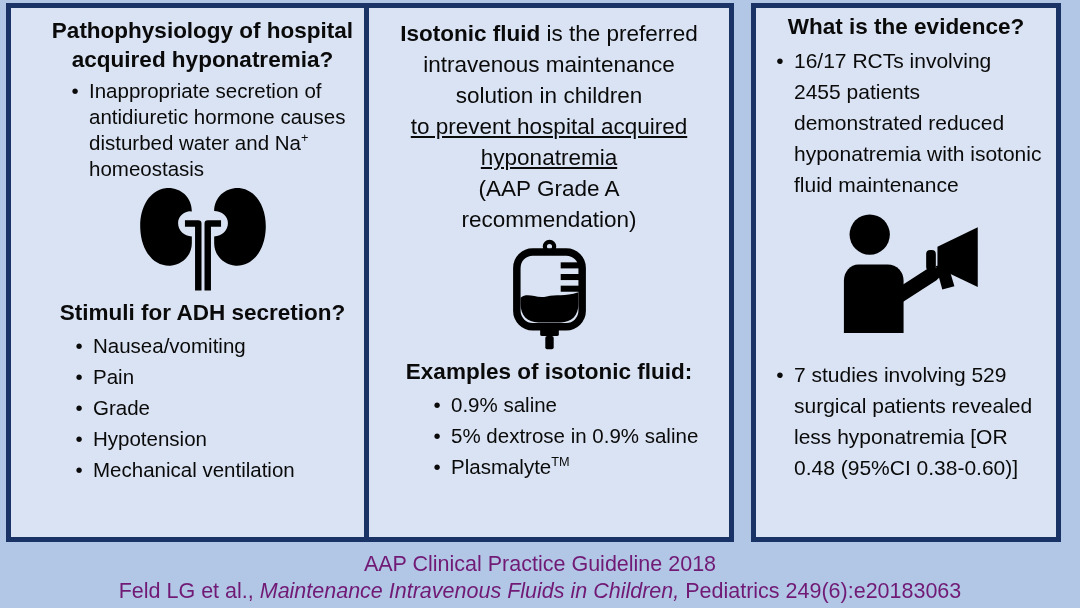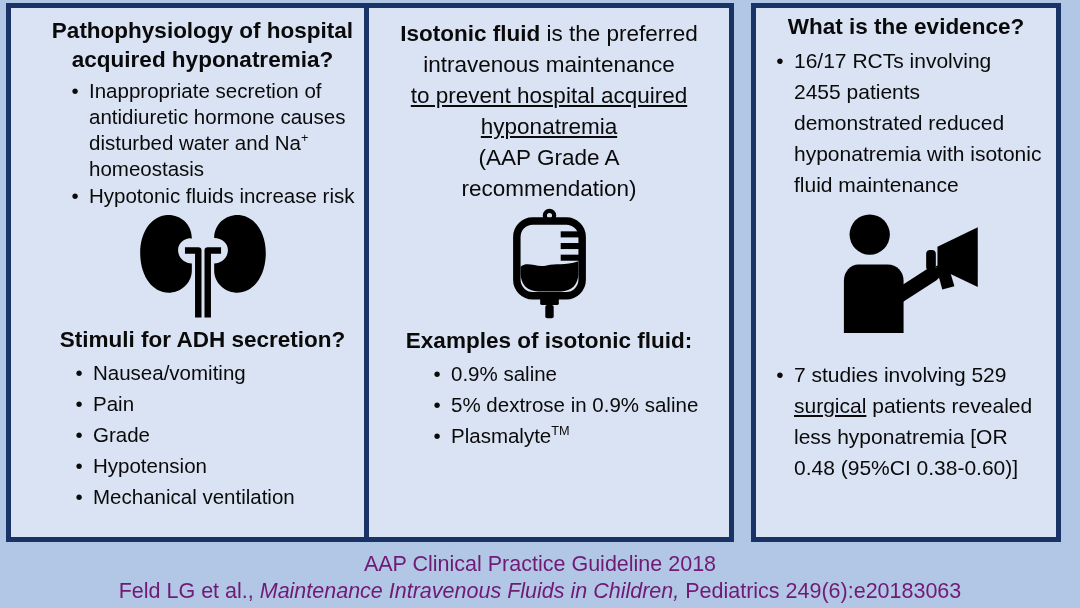--- a/index.html
+++ b/index.html
@@ -41,21 +41,21 @@
   .roomy .li{line-height:29px;margin:2px 0;}
 
   sup{font-size:62%;vertical-align:super;line-height:0;}
   sup.tm{margin-left:0;}
 
   .stmt{margin-top:6px;}
   .stmt-line{
     font-size:22.5px;line-height:31px;text-align:center;white-space:nowrap;
   }
   .underline{text-decoration:underline;}
-  .u-inline{text-decoration:underline;}
+  .u-inline{}
 
   .icon-wrap{text-align:center;}
   #kidneys-wrap{margin:2px 0 0;}
   #ivbag-wrap{margin:4px 0 2px;}
   #megaphone-wrap{margin:8px 0 0;}
 
   .right-body{font-size:21px;line-height:31px;}
   .right-body .li{font-size:21px;line-height:31px;}
   .gap-top{margin-top:22px;}
 
@@ -68,24 +68,20 @@
 </style>
 </head>
 <body>
 
 <section class="panel" id="panel-left">
   <h2 class="heading">Pathophysiology of hospital acquired hyponatremia?</h2>
   <div class="list indent-lg">
     <div class="li">
       <span class="marker"></span>
       <span class="btext"><span>Inappropriate secretion of antidiuretic hormone causes disturbed water and Na</span><sup>+</sup><span> homeostasis</span></span>
-    </div>
-    <div class="li">
-      <span class="marker"></span>
-      <span class="btext">Hypotonic fluids increase risk</span>
     </div>
   </div>
 
   <div class="icon-wrap" id="kidneys-wrap">
     <svg width="136" height="110" viewBox="0 0 150 128" aria-hidden="true">
       <g>
         <path id="lk" fill="#000" d="M62,32 C62,14 47,3 31,5 C12,8 1,28 2,52 C3,77 17,96 37,95 C51,94 62,83 62,69 L62,61 C53,61 46,54 46,45.5 C46,37.5 53,31.5 62,31.5 Z"></path>
         <path fill="none" stroke="#000" stroke-width="7.5" stroke-linejoin="round" d="M54,46 H69.5 V124"></path>
       </g>
       <g transform="translate(150,0) scale(-1,1)">
@@ -117,20 +113,21 @@
         <span class="marker"></span>
         <span class="btext">Mechanical ventilation</span>
       </div>
   </div>
 </section>
 
 <section class="panel" id="panel-mid">
   <div class="stmt">
     <div class="stmt-line"><strong>Isotonic fluid</strong><span> is the preferred</span></div>
     <div class="stmt-line">intravenous maintenance</div>
+    <div class="stmt-line">solution in children</div>
     <div class="stmt-line underline">to prevent hospital acquired</div>
     <div class="stmt-line underline">hyponatremia</div>
     <div class="stmt-line">(AAP Grade A</div>
     <div class="stmt-line">recommendation)</div>
   </div>
 
   <div class="icon-wrap" id="ivbag-wrap">
     <svg width="95" height="112" viewBox="0 0 100 120" aria-hidden="true">
       <circle cx="50" cy="8" r="5" fill="none" stroke="#000" stroke-width="4.5"></circle>
       <rect x="15" y="14" width="70" height="80" rx="17" fill="none" stroke="#000" stroke-width="8"></rect>

